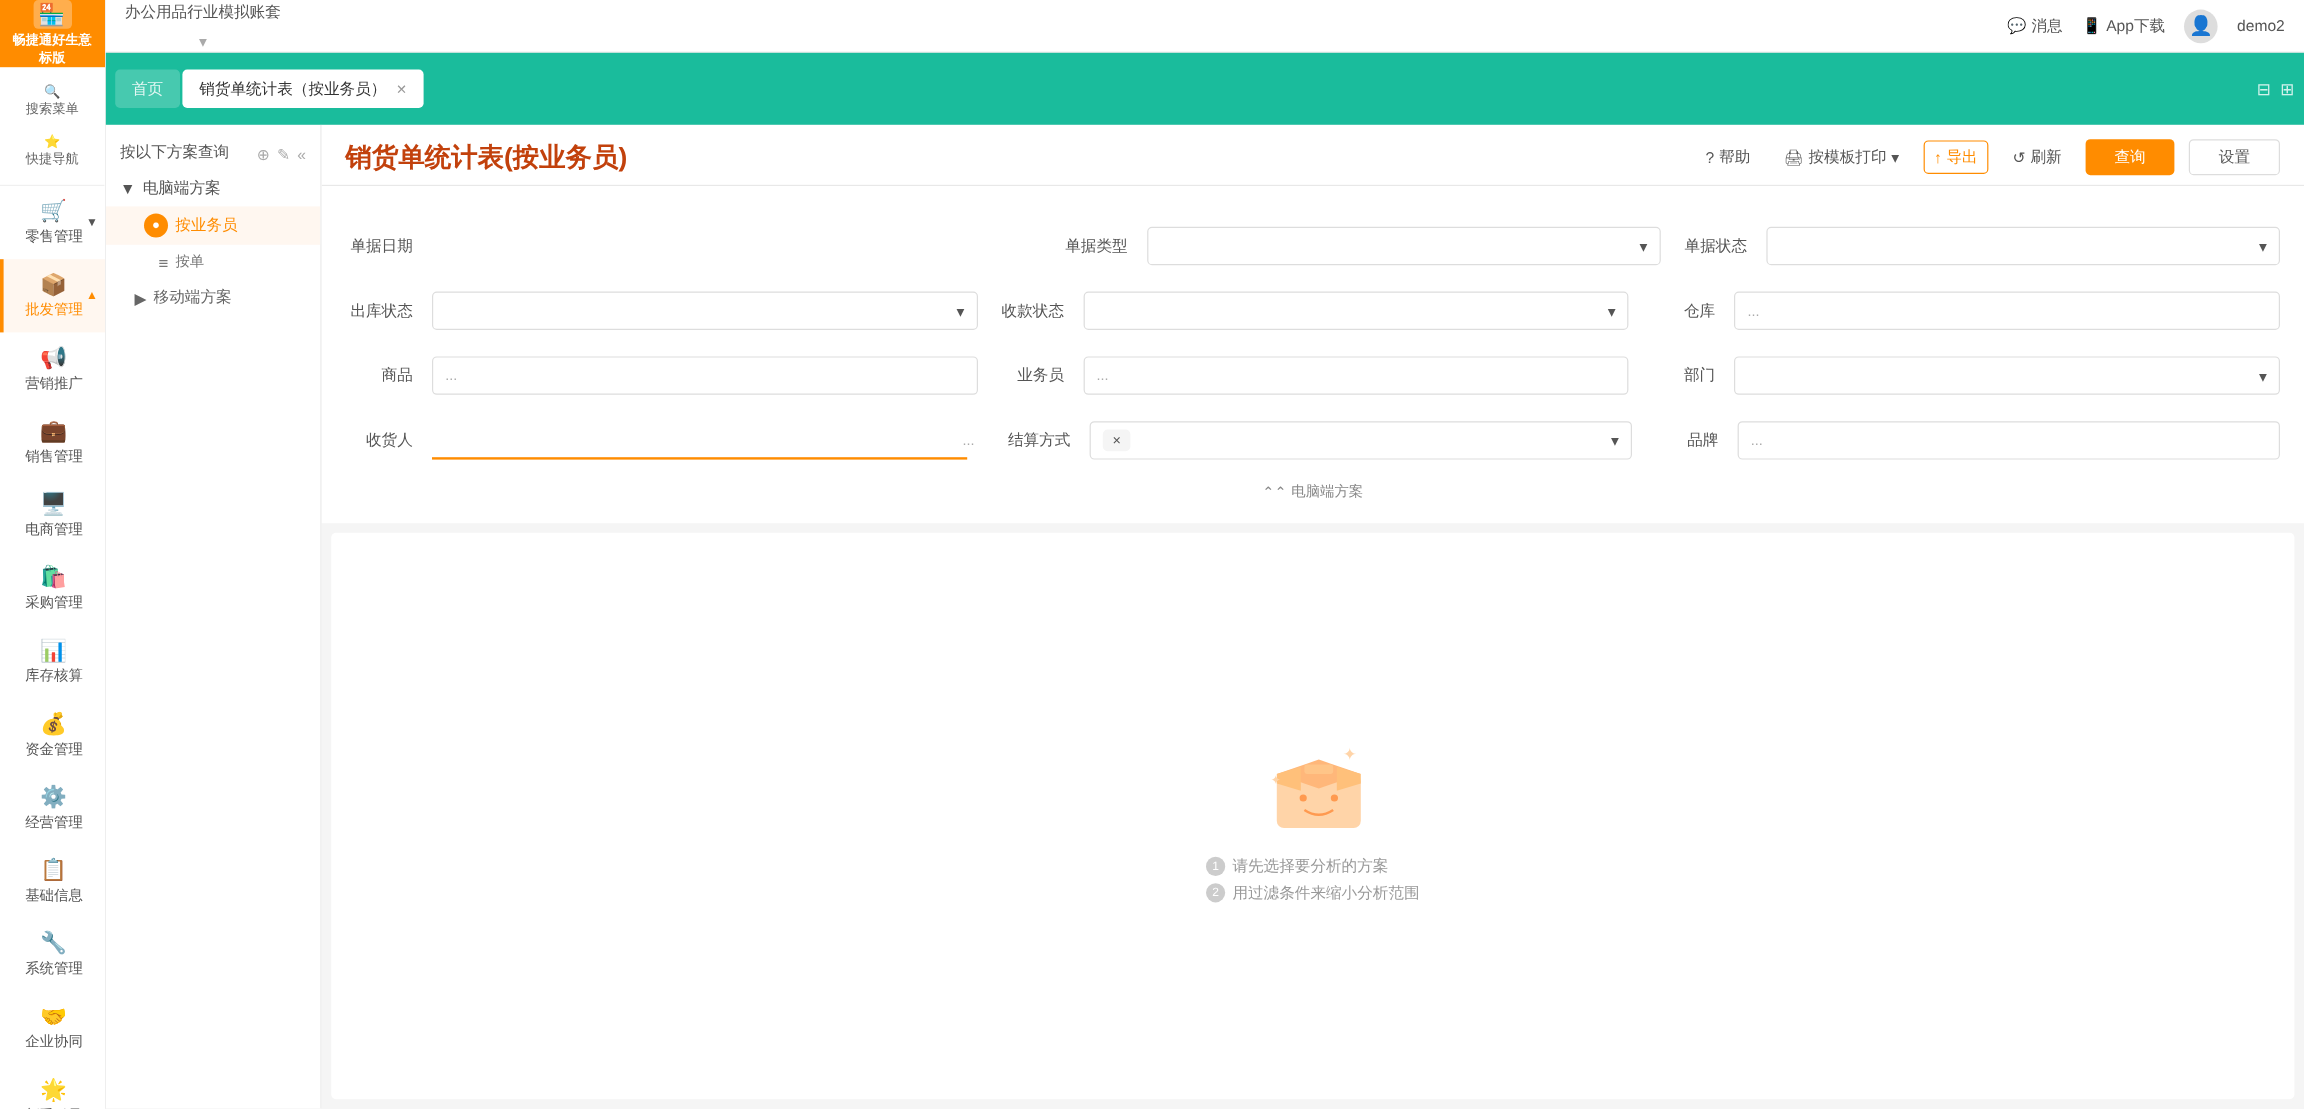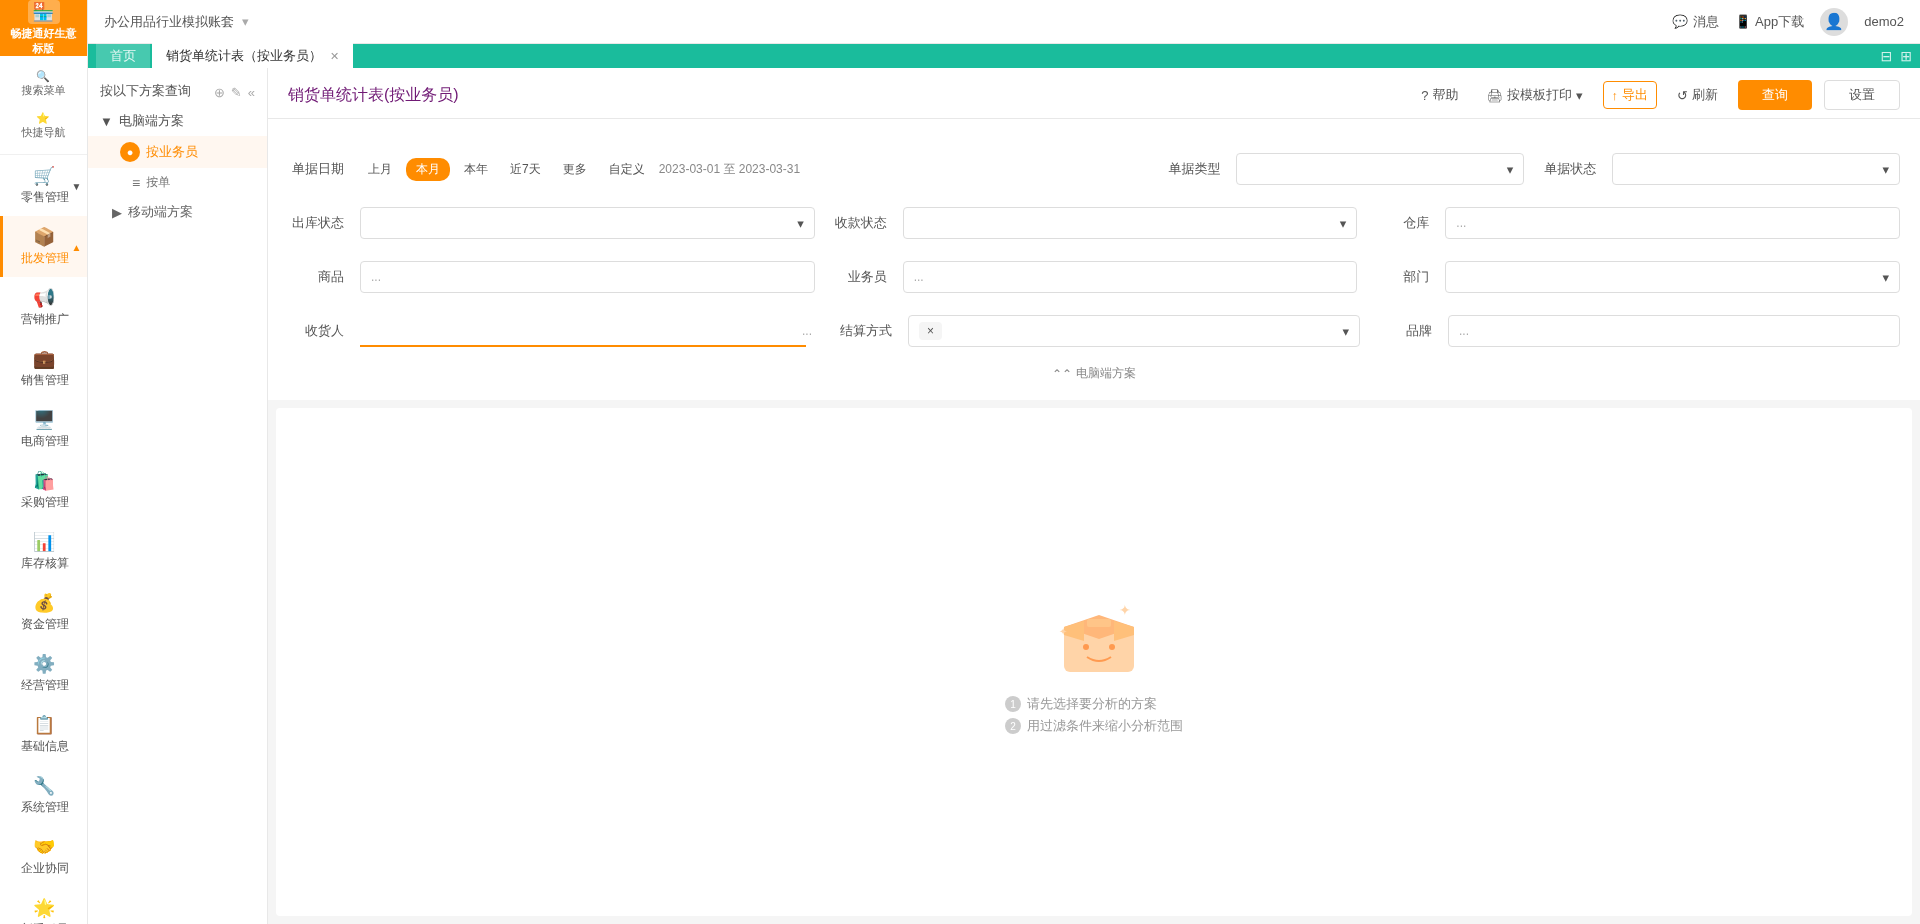--- a/index.html
+++ b/index.html
@@ -81,31 +81,31 @@
       height: 44px;
       background: #fff;
       border-bottom: 1px solid #e8e8e8;
       display: flex;
       align-items: center;
       justify-content: space-between;
       padding: 0 16px;
       flex-shrink: 0;
     }
     .topbar-left {
-      display: flex; align-items: center; gap: 8px; color: #555; font-size: 13px;
+      display: flex; align-items: center; gap: 8px; color: #555; font-size: 13px; flex-direction: column;
     }
     .topbar-right {
       display: flex; align-items: center; gap: 16px; font-size: 13px; color: #555;
     }
     .topbar-right .icon-btn { display: flex; align-items: center; gap: 4px; cursor: pointer; }
     .avatar { width: 28px; height: 28px; border-radius: 50%; background: #ddd; overflow: hidden; display: flex; align-items: center; justify-content: center; cursor: pointer; }
 
     
     #tabbar {
-      height: 24px;
+      height: 60px;
       background: #1abc9c;
       display: flex;
       align-items: center;
       padding: 0 8px;
       flex-shrink: 0;
       gap: 2px;
     }
     .tab {
       display: flex; align-items: center; gap: 4px;
       padding: 0 14px; height: 32px; border-radius: 4px;
@@ -179,21 +179,21 @@
     .page-header {
       background: #fff;
       padding: 12px 20px 0;
       border-bottom: 1px solid #e8e8e8;
       flex-shrink: 0;
     }
     .page-title-row {
       display: flex; align-items: center; justify-content: space-between;
       padding-bottom: 8px;
     }
-    .page-title { font-size: 16px; font-weight: normal; color: #701a75; }
+    .page-title { font-size: 22px; font-weight: bold; color: #c2410c; }
     .page-actions { display: flex; align-items: center; gap: 12px; }
     .page-action-btn {
       display: flex; align-items: center; gap: 4px; cursor: pointer;
       color: #555; font-size: 13px; padding: 4px 8px; border-radius: 4px;
     }
     .page-action-btn.export-btn { color: #ff8c00; border: 1px solid #ff8c00; }
     .query-btn {
       background: #ff8c00; color: #fff; border: none; border-radius: 4px;
       padding: 6px 24px; cursor: pointer; font-size: 13px;
     }
@@ -445,29 +445,20 @@
             <button class="query-btn">查询</button>
             <button class="settings-btn">设置</button>
           </div>
         </div>
       </div>
 
       <div class="filter-area">
 
         <div class="filter-row">
           <span class="filter-label">单据日期</span>
-          <div class="filter-date-range">
-            <button class="date-btn">上月</button>
-            <button class="date-btn active">本月</button>
-            <button class="date-btn">本年</button>
-            <button class="date-btn">近7天</button>
-            <button class="date-btn">更多</button>
-            <button class="date-btn">自定义</button>
-            <span class="date-range-text">2023-03-01 至 2023-03-31</span>
-          </div>
           <div style="flex:1"></div>
           <span class="filter-label">单据类型</span>
           <div class="filter-select" style="flex:0.8;">
             <span></span>
             <span>▾</span>
           </div>
           <span class="filter-label">单据状态</span>
           <div class="filter-select" style="flex:0.8;">
             <span></span>
             <span>▾</span>

